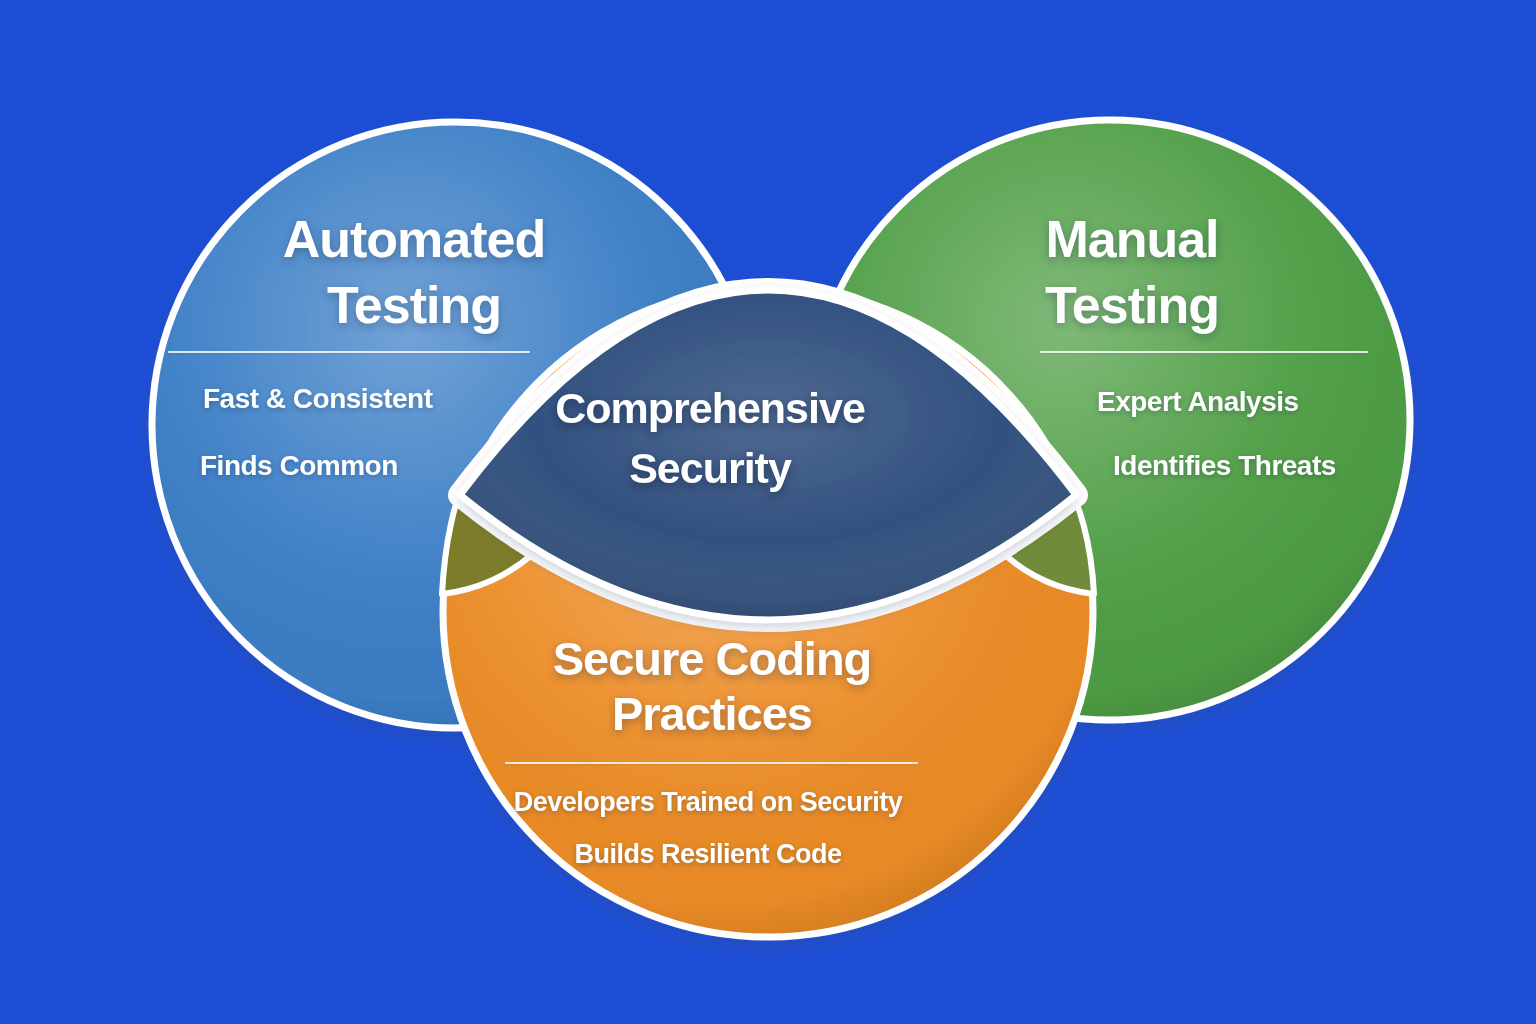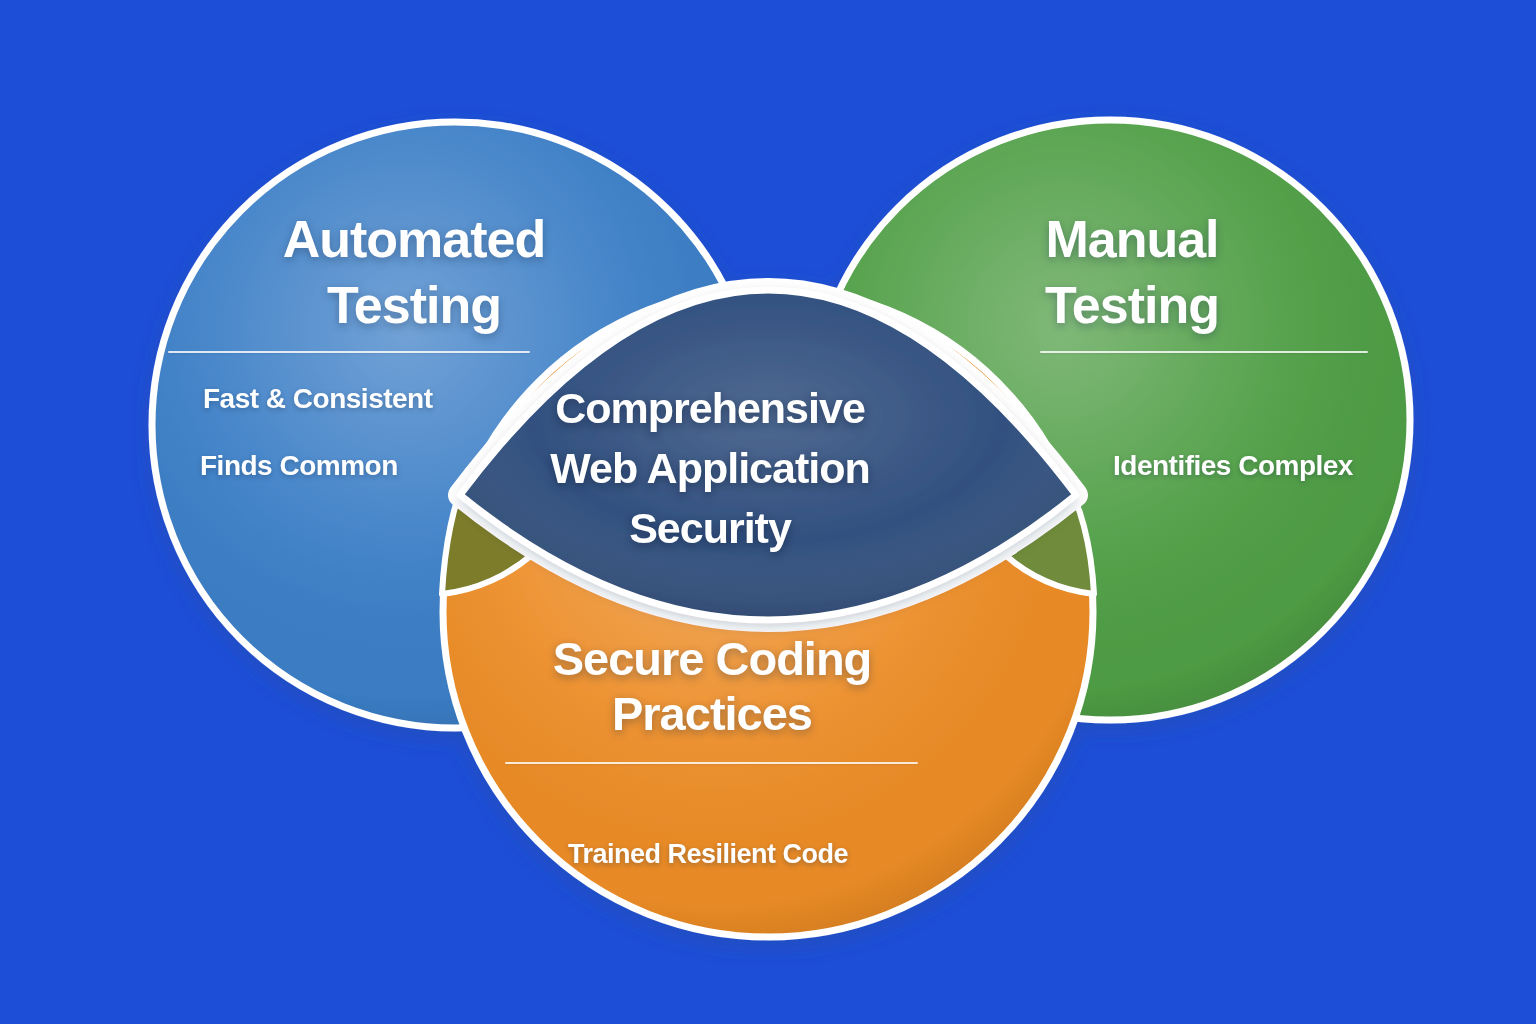--- a/index.html
+++ b/index.html
@@ -91,30 +91,31 @@
   <div class="label bullet" style="left:203px;top:381px;">Fast &amp; Consistent</div>
   <div class="label bullet" style="left:200px;top:448px;">
     <span>Finds Common</span>
   </div>
 
   <div class="label circle-title" style="left:882px;top:206px;width:500px;">
     <span>Manual</span>
     <span>Testing</span>
   </div>
   <div class="divider" style="left:1040px;top:351px;width:328px;"></div>
+  <div class="label bullet" style="left:1097px;top:384px;">Expert Analysis</div>
   <div class="label bullet" style="left:1113px;top:448px;">
-    <span>Identifies Complex</span>
+    <span>Identifies Threats</span>
   </div>
 
   <div class="label lens-title" style="left:460px;top:378px;width:500px;">
     <span>Comprehensive</span>
-    <span>Web Application</span>
     <span>Security</span>
   </div>
 
   <div class="label circle-title" style="left:462px;top:632px;width:500px;font-size:47px;line-height:1.17;">
     <span>Secure Coding</span>
     <span>Practices</span>
   </div>
   <div class="divider" style="left:505px;top:762px;width:413px;"></div>
-  <div class="label bullet centered" style="left:458px;top:838px;width:500px;font-size:27px;">Trained Resilient Code</div>
+  <div class="label bullet centered" style="left:458px;top:786px;width:500px;font-size:27px;">Developers Trained on Security</div>
+  <div class="label bullet centered" style="left:458px;top:838px;width:500px;font-size:27px;">Builds Resilient Code</div>
 
 </div>
 
 </body></html>

